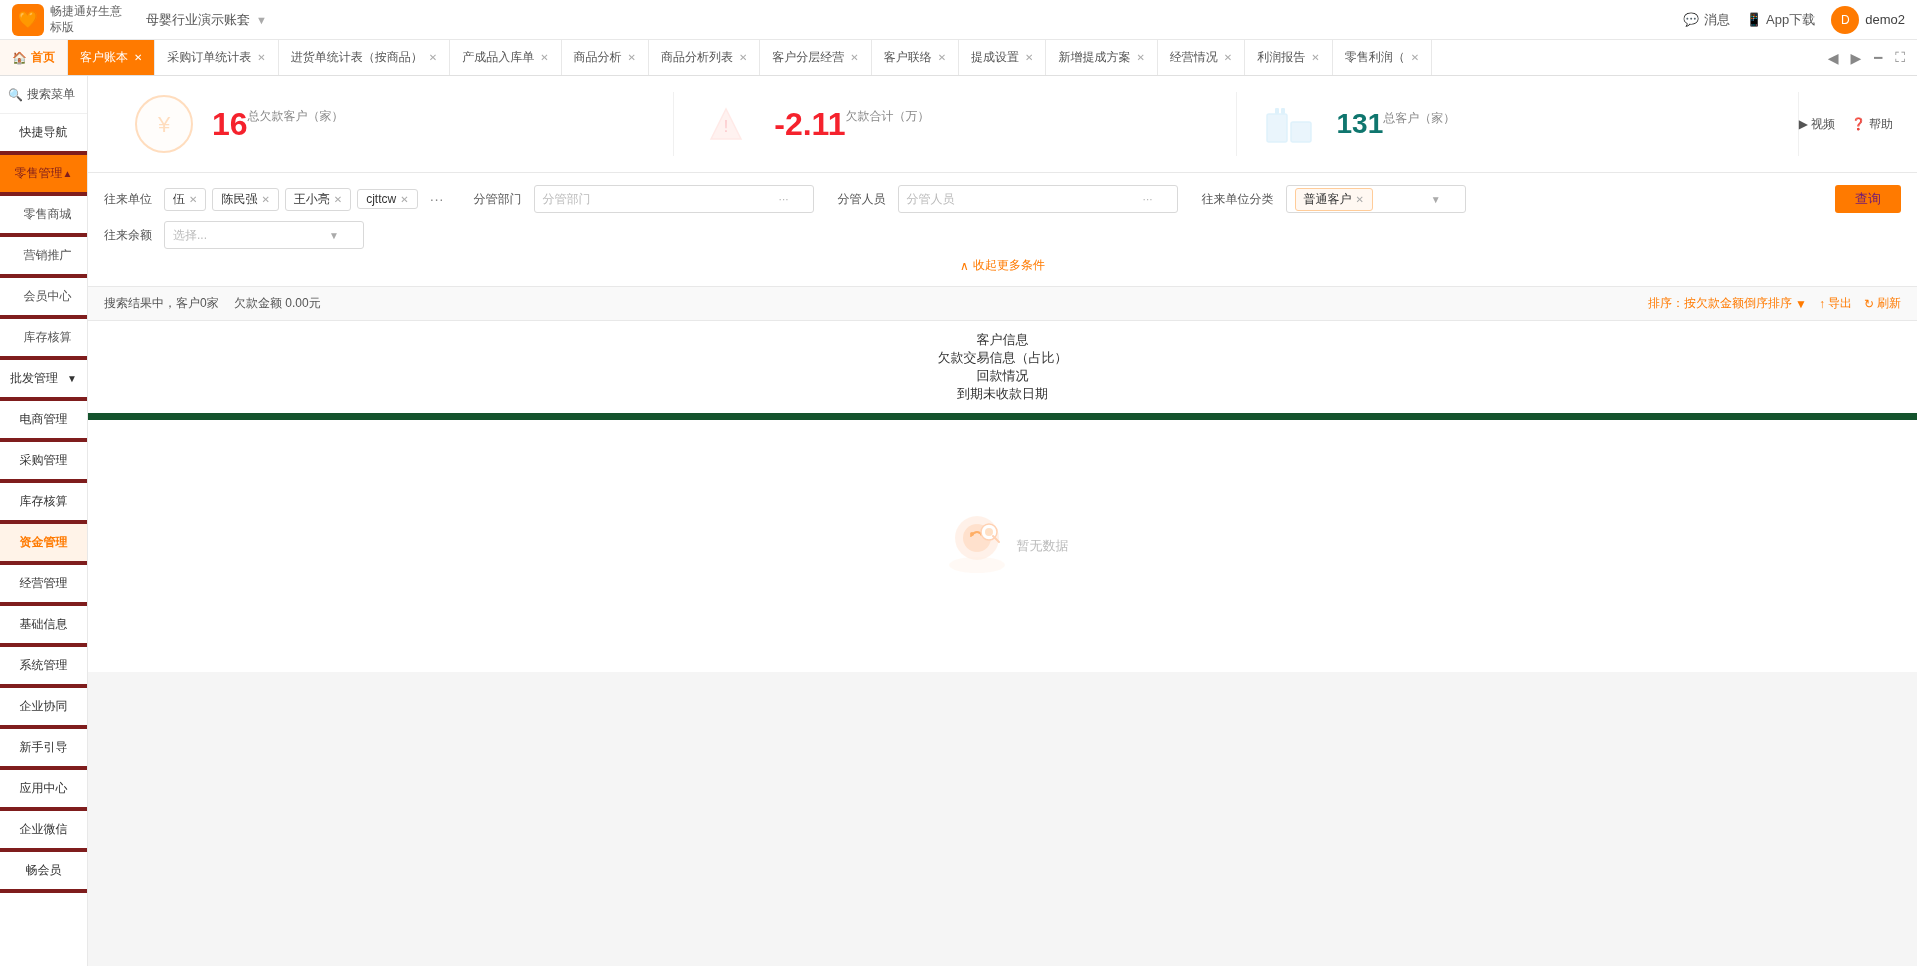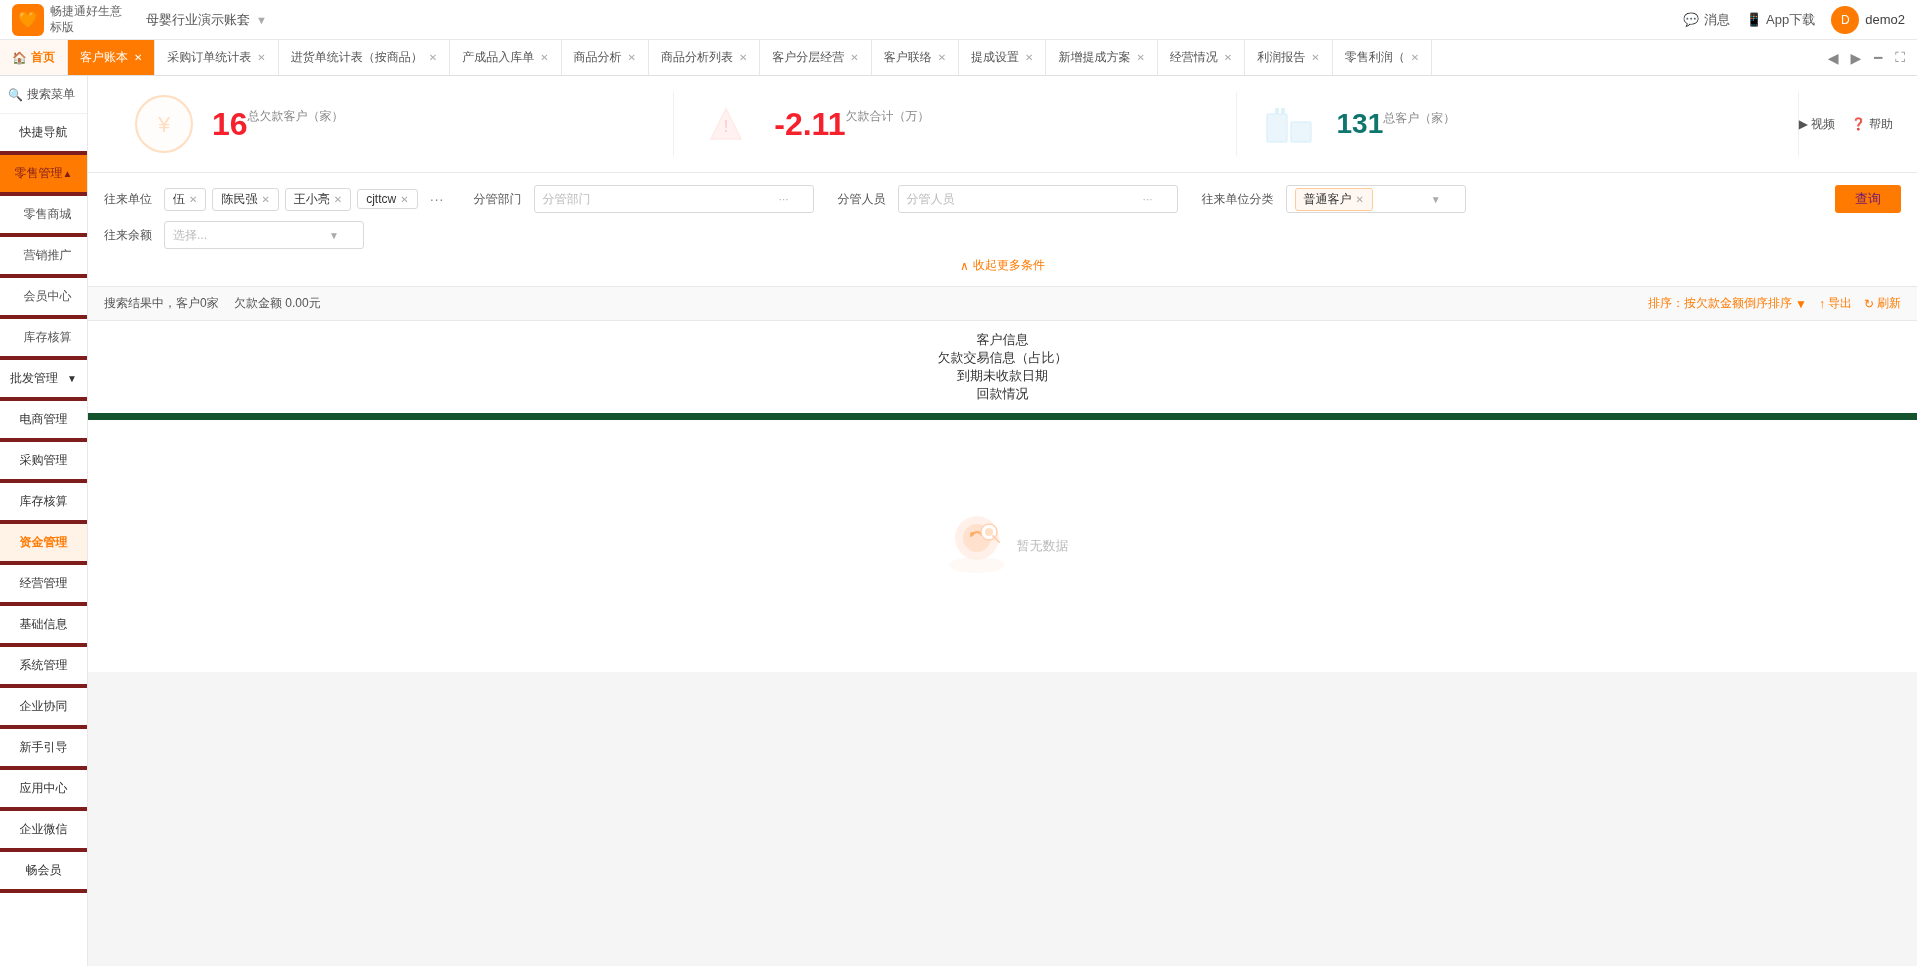--- a/index.html
+++ b/index.html
@@ -547,25 +547,25 @@
     </div>
 
     <div class="data-table">
       <div class="table-header">
         <div class="th th-customer">
           <span>客户信息</span>
         </div>
         <div class="th th-debt">
           <span>欠款交易信息（占比）</span>
         </div>
+        <div class="th th-return">
+          <span>回款情况</span>
+        </div>
         <div class="th th-date">
           <span>到期未收款日期</span>
-        </div>
-        <div class="th th-return">
-          <span>回款情况</span>
         </div>
       </div>
 
       <div class="empty-state">
         <div class="empty-icon">
           <svg viewBox="0 0 80 80" fill="none" xmlns="http://www.w3.org/2000/svg" width="80" height="80">
             <ellipse cx="40" cy="65" rx="28" ry="8" fill="#ffede0" opacity="0.5"></ellipse>
             <circle cx="40" cy="38" r="22" fill="#ffe0cc" opacity="0.7"></circle>
             <circle cx="40" cy="38" r="14" fill="#ffb380" opacity="0.5"></circle>
             <path d="M34 36 Q40 28 46 36" stroke="#ff7a00" stroke-width="2" fill="none" stroke-linecap="round"></path>

